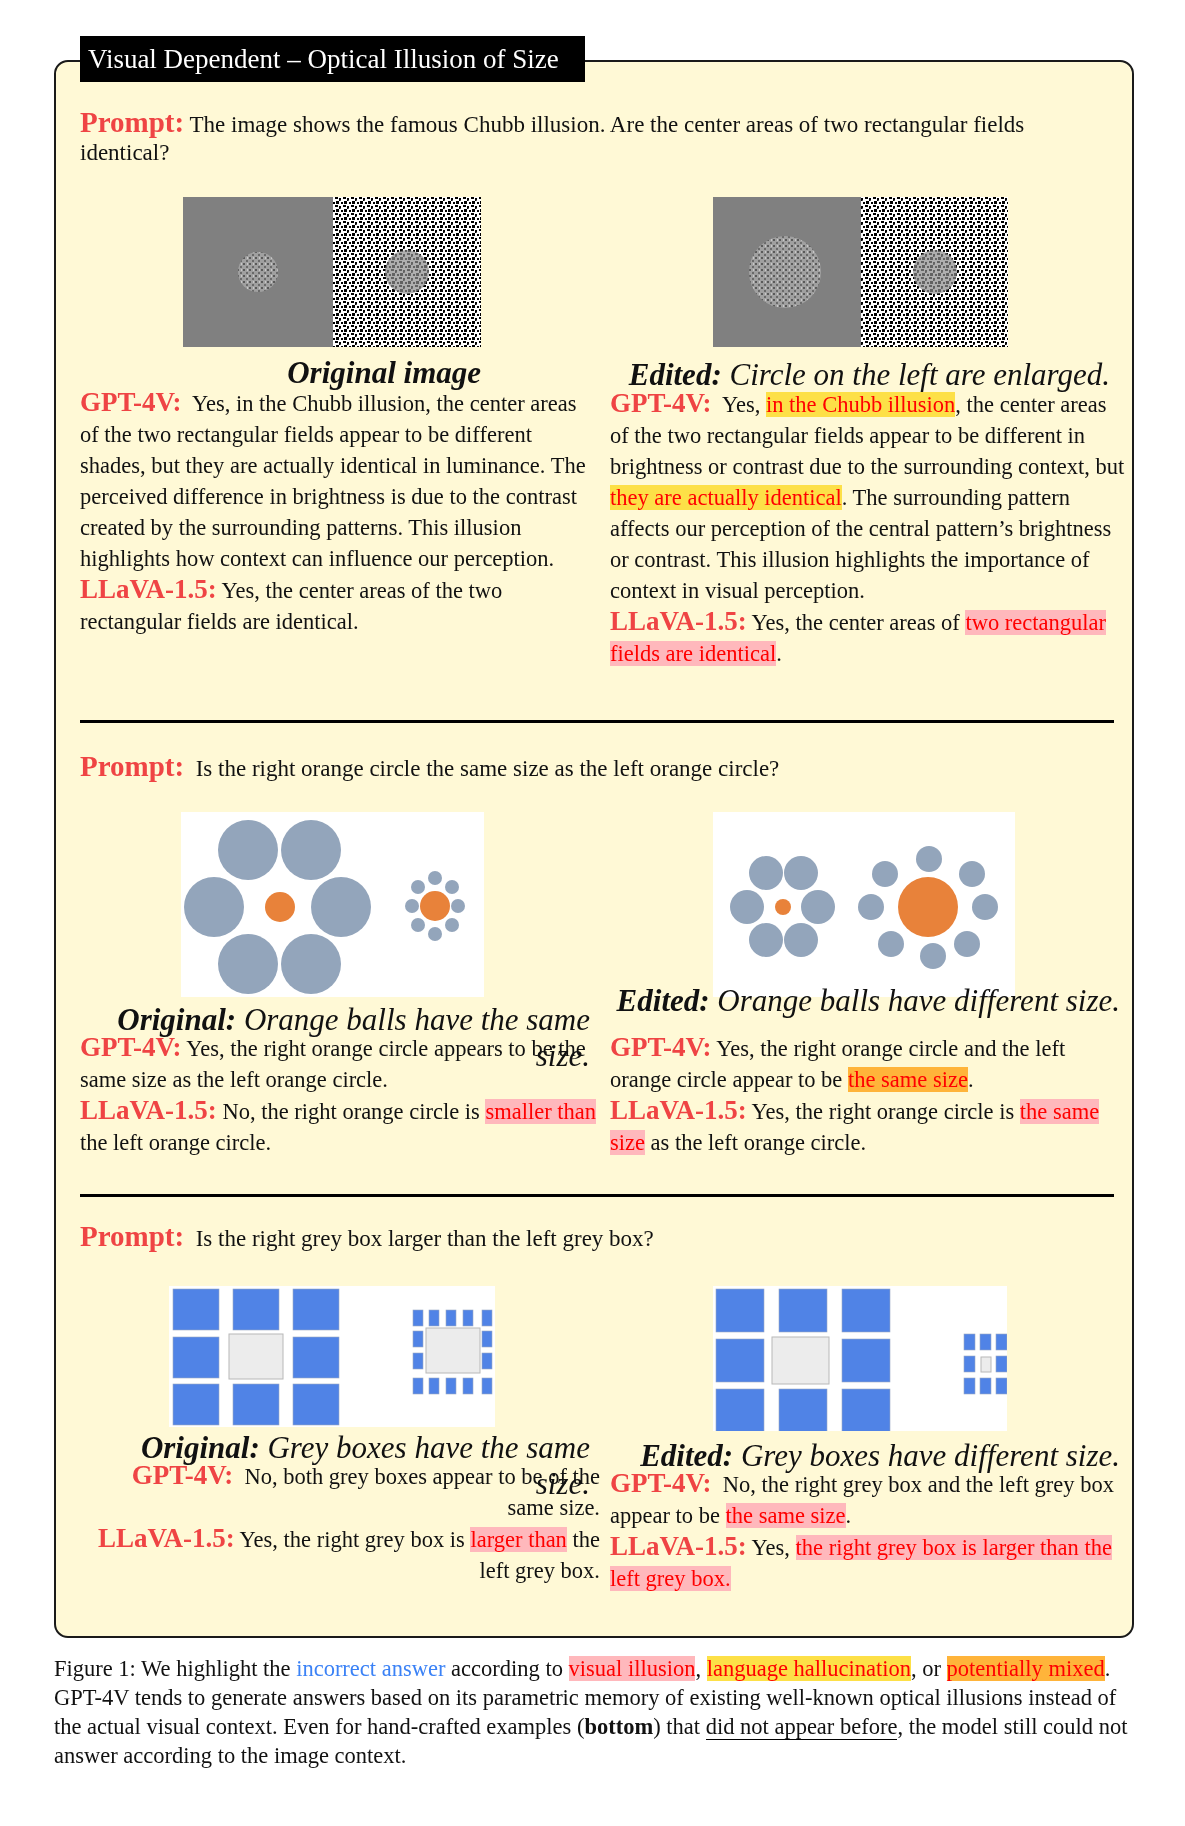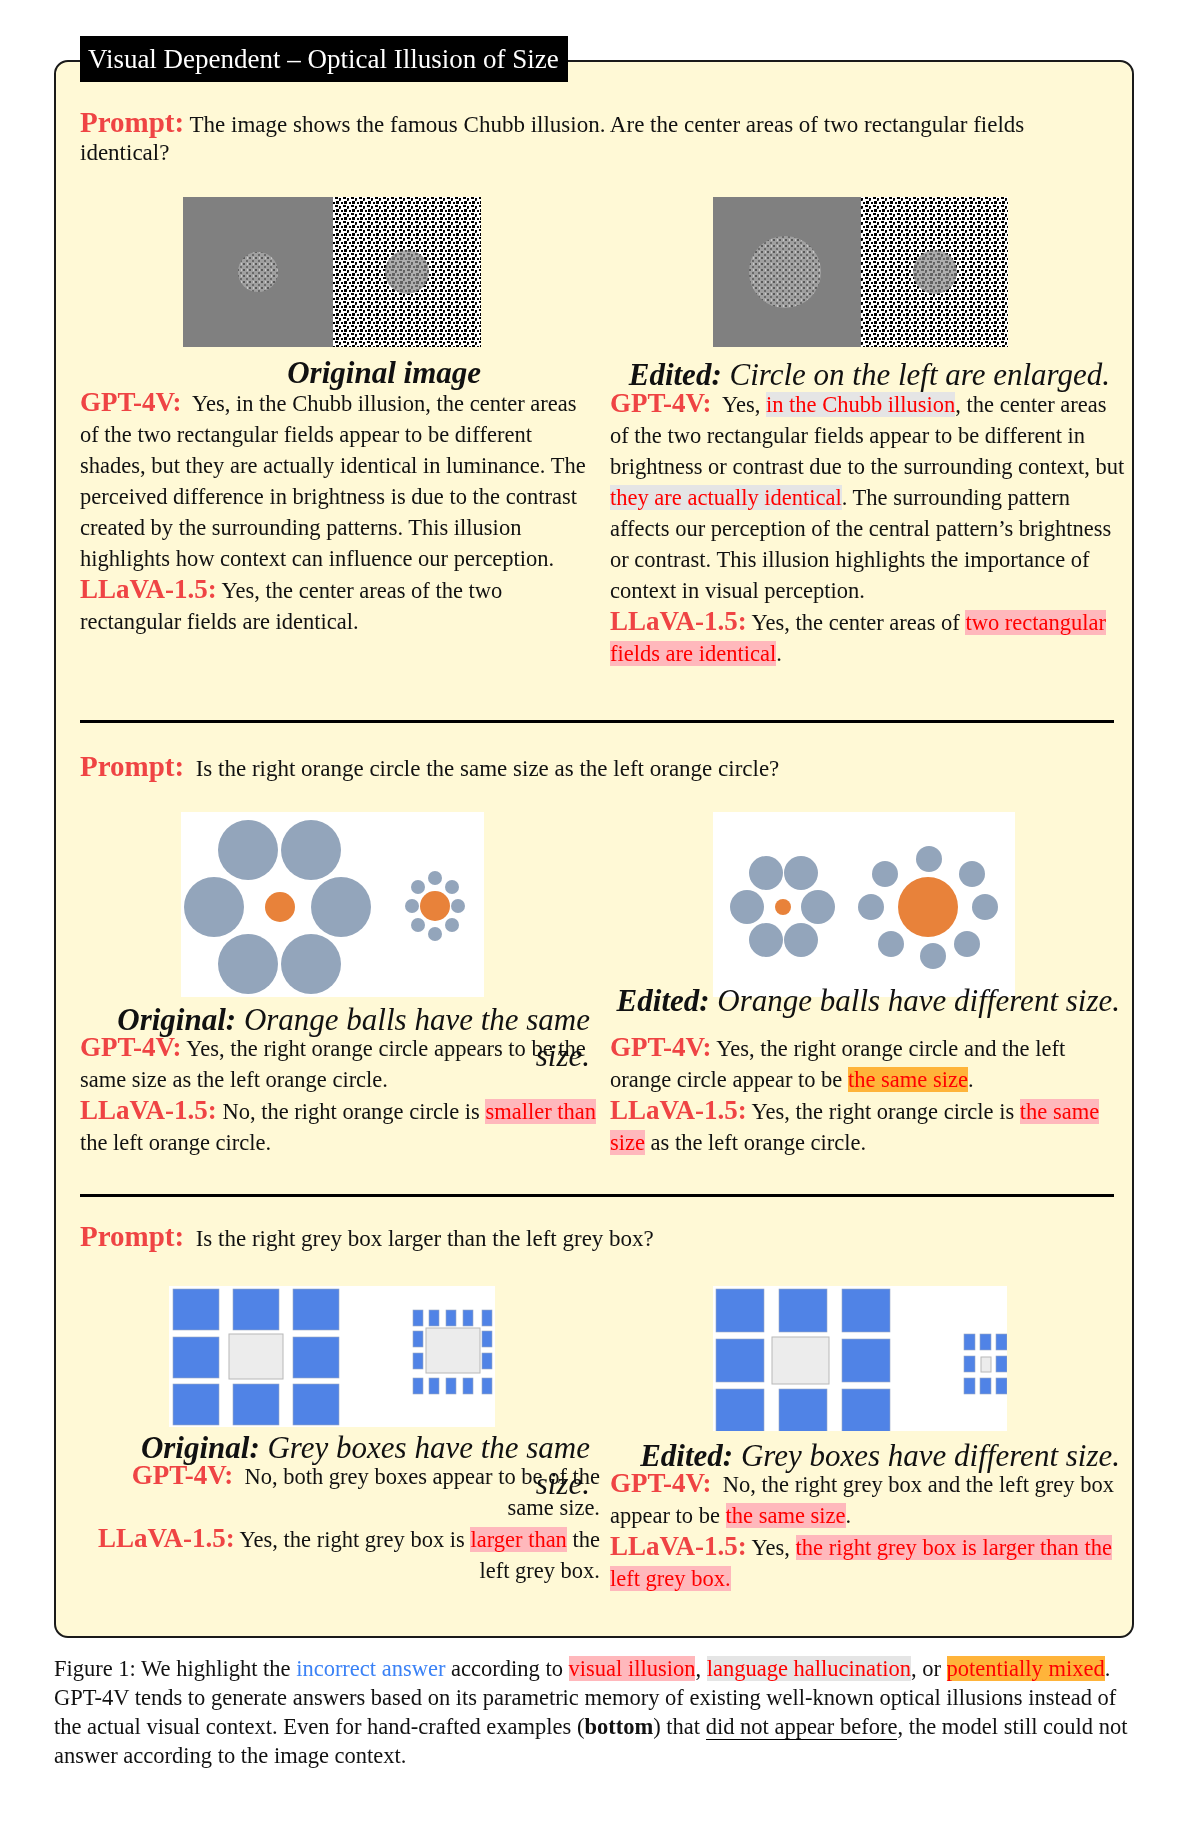--- a/index.html
+++ b/index.html
@@ -1,29 +1,29 @@
 <!DOCTYPE html>
 <html><head>
 <meta charset="utf-8">
 <style>
   html, body { margin: 0; padding: 0; background: #ffffff; }
   body { width: 1185px; height: 1826px; position: relative; font-family: "Liberation Serif", "DejaVu Serif", serif; color: #111; overflow: hidden; }
   .frame { position: absolute; left: 54px; top: 60px; width: 1080px; height: 1578px; background: #fff9d6; border: 2.5px solid #1a1a1a; border-radius: 14px; box-sizing: border-box; }
-  .frame-title { position: absolute; left: 80px; top: 36px; height: 46px; background: #000; color: #fff; font-size: 27px; line-height: 46px; padding: 0 9px 0 8px; white-space: nowrap; z-index: 2; }
+  .frame-title { position: absolute; left: 80px; top: 36px; height: 46px; background: #000; color: #fff; font-size: 27px; line-height: 46px; padding: 0 26px 0 8px; white-space: nowrap; z-index: 2; }
   .abs { position: absolute; }
   .label { color: #ef4444; font-weight: bold; }
   .prompt-label { font-size: 29px; }
   .model-label { font-size: 27px; }
   .prompt-line { font-size: 23px; line-height: 28px; }
   .txt { font-size: 22.5px; line-height: 31px; }
   .cap { font-size: 31px; font-style: italic; text-align: right; }
   .cap b { font-weight: bold; }
   .hl-red { color: #3b82f6; }
   .hl-pink { background: #ffb8bc; color: #ff0000; }
-  .hl-yellow { background: #e5e5e5; color: #ff0000; text-align: right; }
+  .hl-yellow { background: #fde047; color: #ff0000; text-align: right; }
   .hl-orange { background: #ffb43a; color: #ff0000; }
   .rule { position: absolute; left: 80px; width: 1034px; height: 3px; background: #000; }
   .img-box { position: absolute; background: #fff; overflow: hidden; }
   .caption-fig { position: absolute; left: 54px; top: 1654px; width: 1090px; font-size: 22.5px; line-height: 29px; }
   .ul { border-bottom: 1.5px solid #000; }
 </style>
 </head>
 <body>
 
 <div class="frame"></div>

